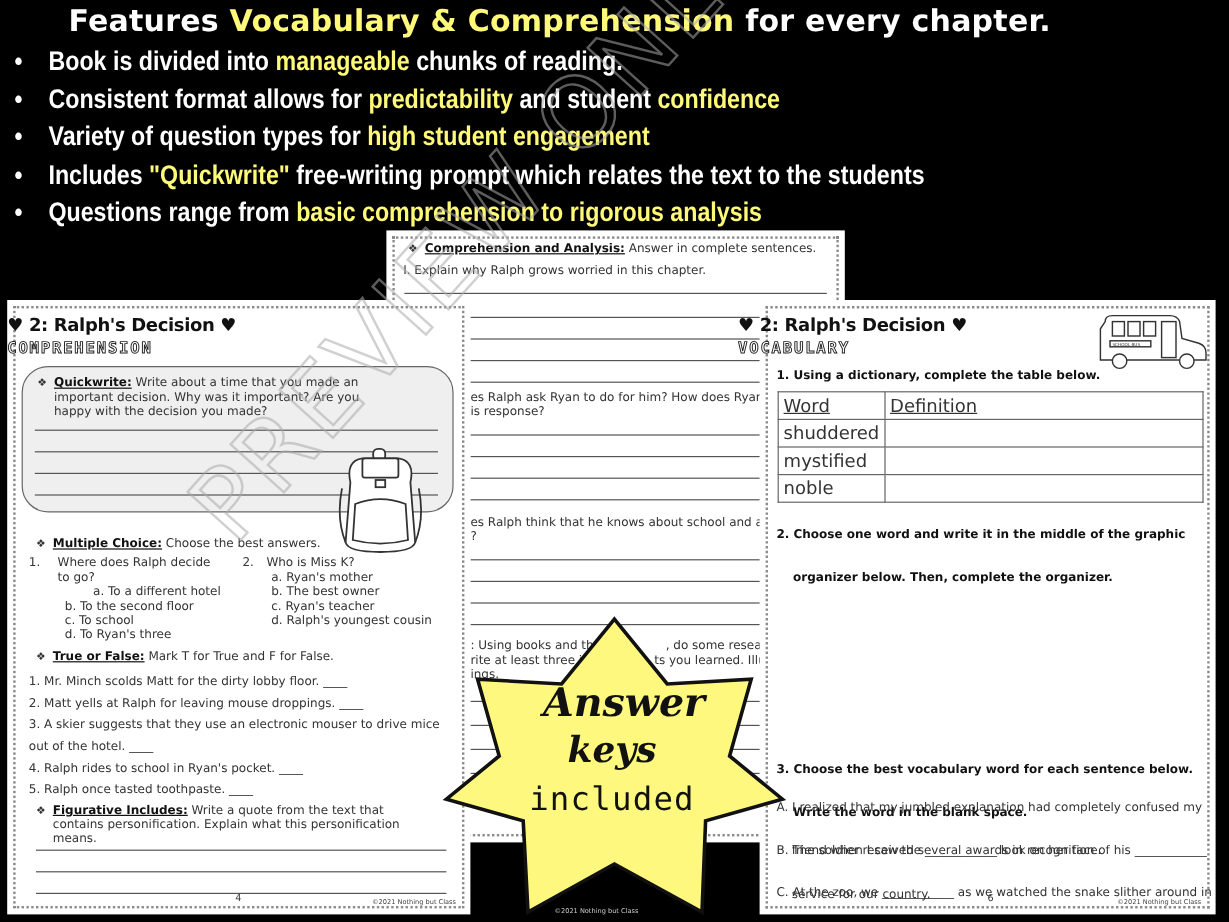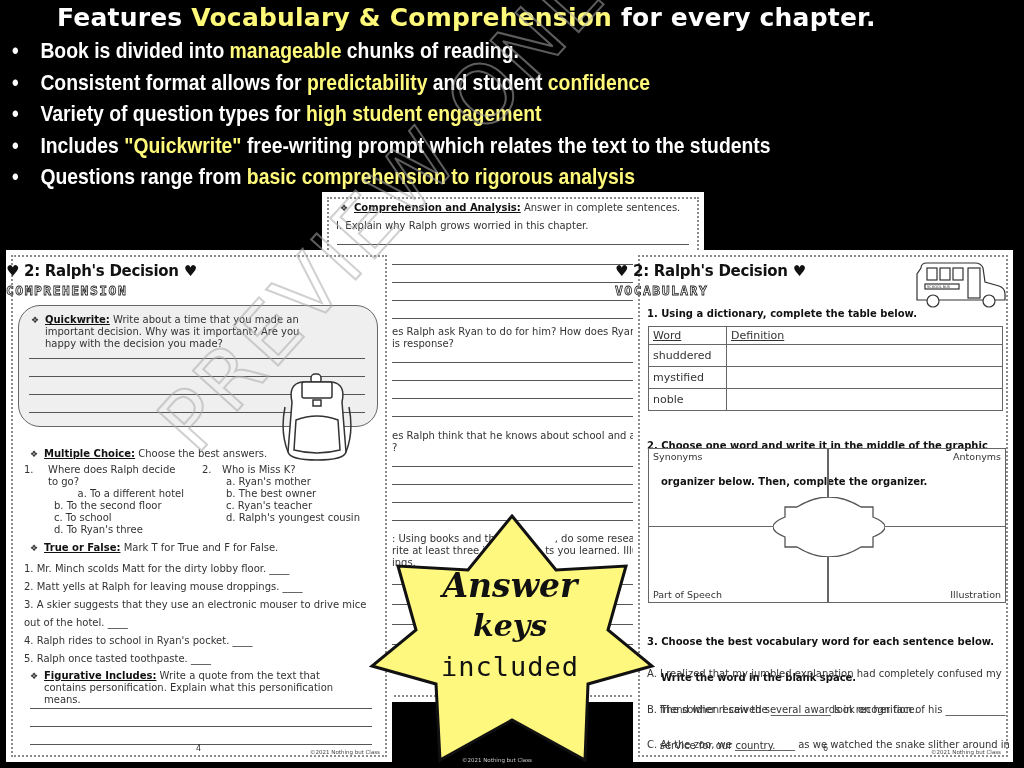--- a/index.html
+++ b/index.html
@@ -29,36 +29,36 @@
 
   .title { position: absolute; width: 100%; text-align: left; font-family: "DejaVu Sans", sans-serif; font-weight: bold; font-size: 15px; color: #111; letter-spacing: -0.3px; }
   .subtitle { position: absolute; width: 100%; font-family: "DejaVu Sans Mono", monospace; font-weight: bold; font-size: 13px; letter-spacing: 1.5px; color: #fff; -webkit-text-stroke: 0.8px #222; }
 
   .qw-box { position: absolute; left: 12px; top: 55px; width: 360px; height: 122px; background: #efefef; border: 1.5px solid #666; border-radius: 22px; }
   .abs { position: absolute; }
   .footer { position: absolute; font-size: 5.5px; color: #444; font-family: "DejaVu Sans", sans-serif; }
   .pnum { position: absolute; font-size: 8px; color: #333; }
 
   
-  .vtable { position: absolute; left: 15px; top: 76px; width: 355px; border-collapse: collapse; font-size: 11px; color: #333; }
+  .vtable { position: absolute; left: 15px; top: 76px; width: 355px; border-collapse: collapse; font-size: 15px; color: #333; }
   .vtable td { border: 1.5px solid #666; padding: 2px 4px; height: 22px; }
   .vtable tr:first-child td { height: 16px; text-decoration: underline; }
   .vtable td:first-child { width: 78px; }
 
   .organizer { position: absolute; left: 15px; top: 198px; width: 358px; height: 155px; border: 1.5px solid #666; }
   .org-v { position: absolute; left: 50%; top: 0; bottom: 0; width: 1.5px; background: #666; }
   .org-h { position: absolute; top: 50%; left: 0; right: 0; height: 1.5px; background: #666; }
   .org-label { position: absolute; font-size: 9.5px; color: #333; }
 
   
   .watermark { position: absolute; left: 175px; top: 390px; font-family: "DejaVu Sans", sans-serif; font-size: 82px; letter-spacing: 4px; color: transparent; -webkit-text-stroke: 2px rgba(170,170,170,0.55); transform: rotate(-48deg); transform-origin: left center; white-space: nowrap; pointer-events: none; }
 
   
   .star { position: absolute; left: 360px; top: 508px; width: 300px; height: 260px; }
-  .star-text1 { position: absolute; left: 0; width: 300px; top: 58px; text-align: center; font-family: "DejaVu Serif", serif; font-style: italic; font-weight: bold; font-size: 33px; color: #111; }
+  .star-text1 { position: absolute; left: 10px; width: 300px; top: 58px; text-align: center; font-family: "DejaVu Serif", serif; font-style: italic; font-weight: bold; font-size: 33px; color: #111; }
   .star-text2 { position: absolute; left: 0; width: 300px; top: 100px; text-align: center; font-family: "DejaVu Serif", serif; font-style: italic; font-weight: bold; font-size: 30px; color: #111; }
   .star-text3 { position: absolute; left: 0; width: 300px; top: 143px; text-align: center; font-family: "DejaVu Sans Mono", monospace; font-size: 27px; color: #111; letter-spacing: 1px; }
   .copyright-bottom { position: absolute; left: 462px; top: 757px; font-size: 5.5px; color: #ccc; }
 </style>
 </head>
 <body>
 
 <div class="header">
   <div class="headline">
     <span>Features </span><span class="hl">Vocabulary &amp; Comprehension</span><span> for every chapter.</span>
@@ -226,31 +226,20 @@
       <td></td>
     </tr>
   </tbody>
     </table>
 
   <div class="abs t-small t-bold" style="left:14px;top:166px;white-space:pre;">
     <div>2. Choose one word and write it in the middle of the graphic</div>
     <div>    organizer below. Then, complete the organizer.</div>
   </div>
 
-  <div class="organizer">
-    <div class="org-v"></div>
-    <div class="org-h"></div>
-    <svg class="abs" style="left:124px;top:48px;" width="112" height="60" viewBox="0 0 112 60">
-      <path d="M12 10 L24 10 Q40 0 56 0 Q72 0 88 10 L100 10 L100 20 Q112 25 112 30 Q112 35 100 40 L100 50 L88 50 Q72 60 56 60 Q40 60 24 50 L12 50 L12 40 Q0 35 0 30 Q0 25 12 20 Z" fill="#fff" stroke="#555" stroke-width="1.3"></path>
-    </svg>
-    <div class="org-label" style="left:4px;top:2px;">Synonyms</div>
-    <div class="org-label" style="right:4px;top:2px;">Antonyms</div>
-    <div class="org-label" style="left:4px;bottom:2px;">Part of Speech</div>
-    <div class="org-label" style="right:4px;bottom:2px;">Illustration</div>
-  </div>
 
   <div class="abs t-small t-bold" style="left:14px;top:362px;white-space:pre;">
     <div>3. Choose the best vocabulary word for each sentence below.</div>
     <div>    Write the word in the blank space.</div>
   </div>
 
   <div class="abs t-small" style="left:14px;top:394px;white-space:pre;">
     <div>A. I realized that my jumbled explanation had completely confused my</div>
     <div>    friend when I saw the ____________ look on her face.</div>
   </div>

